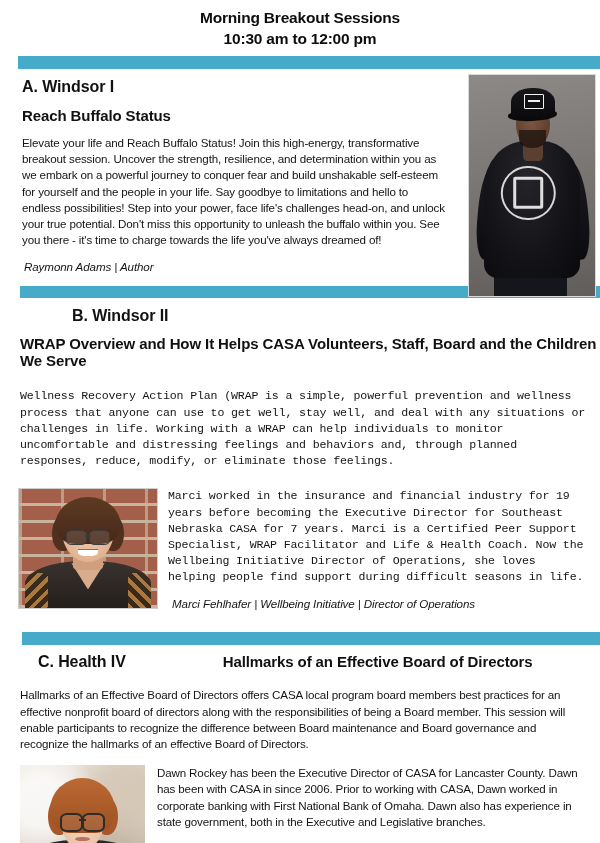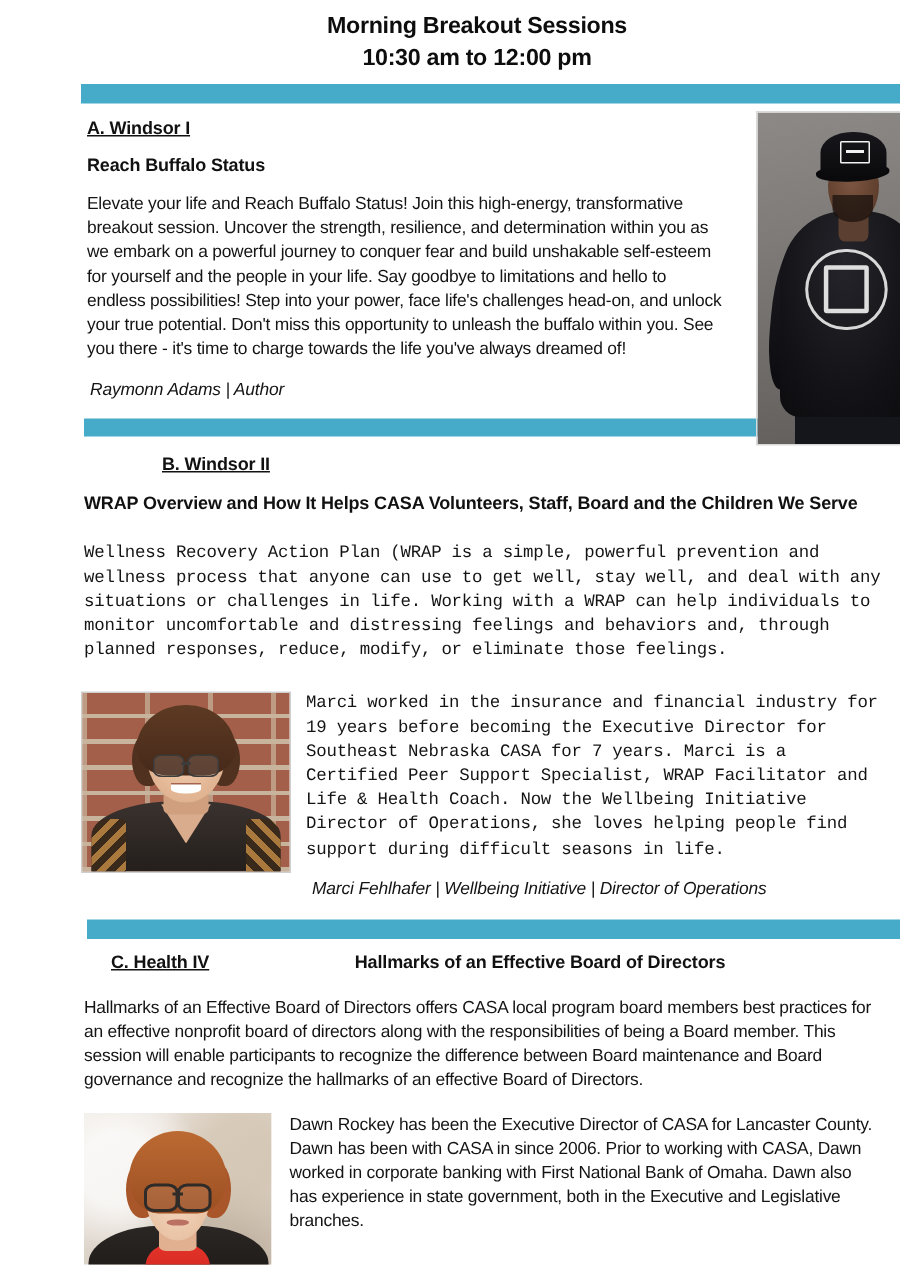--- a/index.html
+++ b/index.html
@@ -13,21 +13,20 @@
     font-family: "Liberation Sans", sans-serif;
     color: #111111;
     overflow: hidden;
   }
 
   .page {
     position: relative;
     width: 600px;
     height: 843px;
     box-sizing: border-box;
-    padding-left: 36px;
   }
 
   
   .header {
     padding-top: 7px;
     text-align: center;
   }
   .header .title-line {
     font-size: 15.5px;
     font-weight: bold;
@@ -55,28 +54,27 @@
     width: 578px;
     height: 13px;
   }
 
   
   .session {
     position: relative;
   }
 
   .sess-label {
-    font-size: 12px;
+    font-size: 16px;
     font-weight: bold;
     color: #111;
     letter-spacing: -0.1px;
-    text-decoration: underline;
   }
   .sess-subtitle {
-    font-size: 12px;
+    font-size: 15px;
     font-weight: bold;
     color: #111;
     letter-spacing: -0.1px;
   }
   .body-text {
     font-size: 11.6px;
     line-height: 16.2px;
     color: #141414;
     letter-spacing: -0.15px;
     text-align: left;

